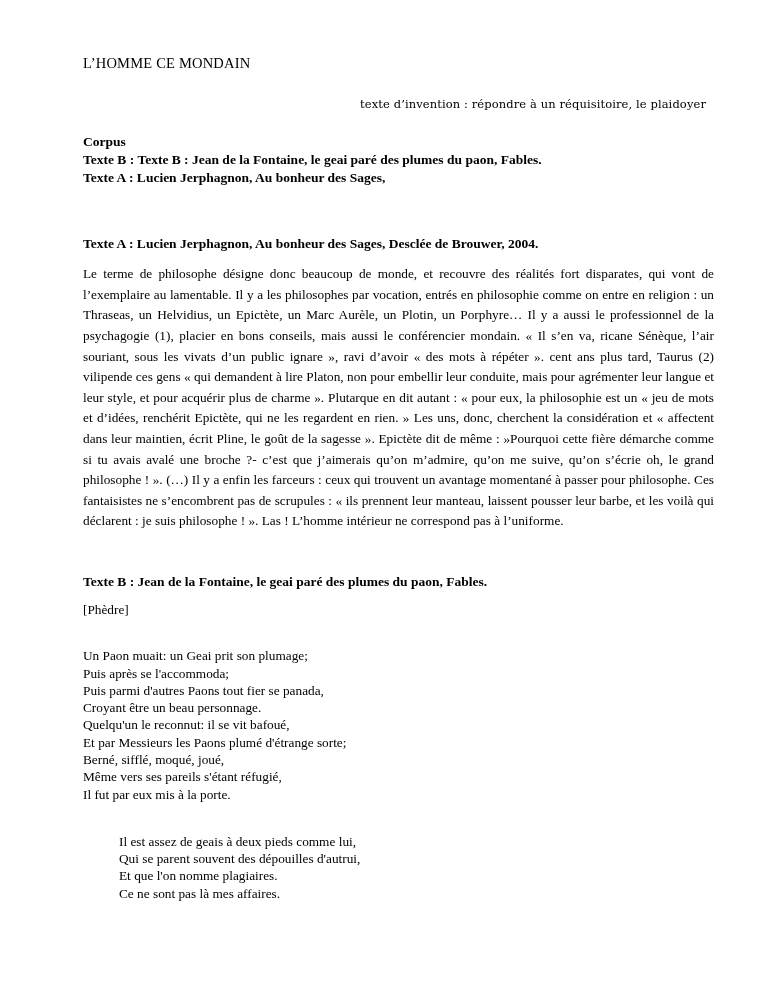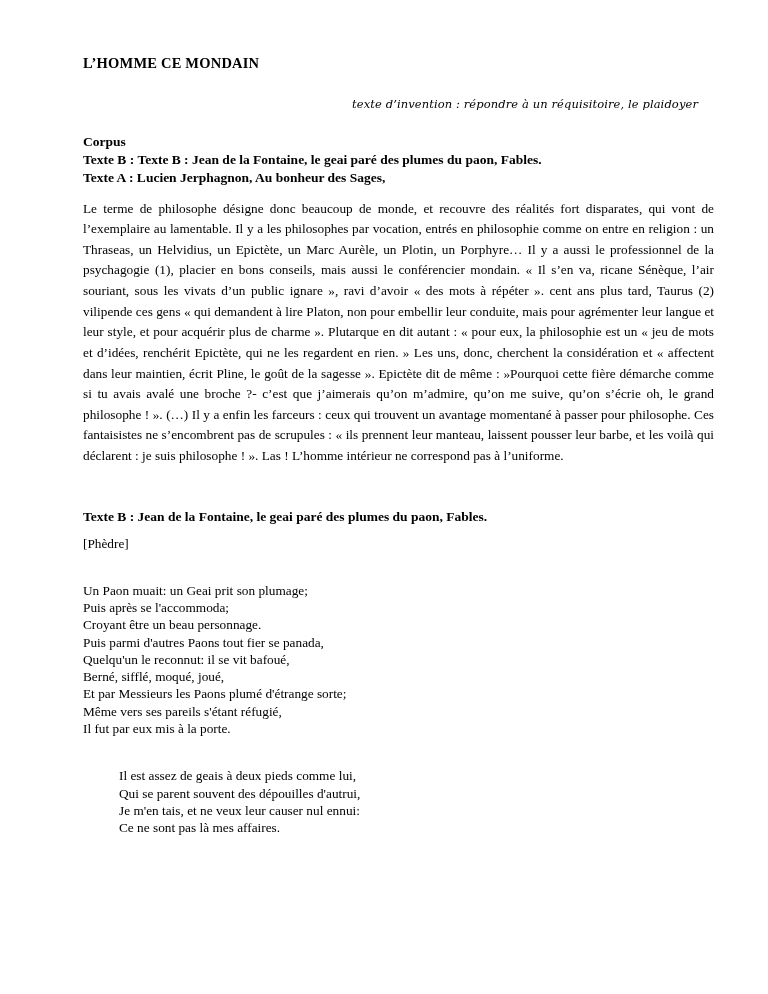--- a/index.html
+++ b/index.html
@@ -23,30 +23,29 @@
   }
   .content {
     position: absolute;
     left: 83px;
     top: 55px;
     width: 631px;
   }
 
   .doc-title {
     font-size: 14.5px;
-    font-weight: bold;
+    font-weight: normal;
     letter-spacing: 0.2px;
     line-height: 1.2;
     margin: 0;
   }
 
   .invention-line {
-    margin: 26px 16px 0 0;
+    margin: 26px 8px 0 0;
     text-align: right;
-    font-style: italic;
     font-size: 11.5px;
     font-family: "DejaVu Serif", "Liberation Serif", serif;
     letter-spacing: 0.1px;
     line-height: 1.2;
   }
 
   .corpus-block {
     margin-top: 21px;
     font-size: 13.5px;
     font-weight: bold;
@@ -99,40 +98,41 @@
     <div class="doc-title">L’HOMME CE MONDAIN</div>
 
     <div class="invention-line">texte d’invention : répondre à un réquisitoire, le plaidoyer</div>
 
     <div class="corpus-block">
       <div>Corpus</div>
       <div>Texte B : Texte B : Jean de la Fontaine, le geai paré des plumes du paon, Fables.</div>
       <div>Texte A : Lucien Jerphagnon, Au bonheur des Sages,</div>
     </div>
 
+    <div class="section-heading heading-a">Texte A : Lucien Jerphagnon, Au bonheur des Sages, Desclée de Brouwer, 2004.</div>
 
     <div class="prose">Le terme de philosophe désigne donc beaucoup de monde, et recouvre des réalités fort disparates, qui vont de l’exemplaire au lamentable. Il y a les philosophes par vocation, entrés en philosophie comme on entre en religion : un Thraseas, un Helvidius, un Epictète, un Marc Aurèle, un Plotin, un Porphyre… Il y a aussi le professionnel de la psychagogie (1), placier en bons conseils, mais aussi le conférencier mondain. « Il s’en va, ricane Sénèque, l’air souriant, sous les vivats d’un public ignare », ravi d’avoir « des mots à répéter ». cent ans plus tard, Taurus (2) vilipende ces gens « qui demandent à lire Platon, non pour embellir leur conduite, mais pour agrémenter leur langue et leur style, et pour acquérir plus de charme ». Plutarque en dit autant : « pour eux, la philosophie est un « jeu de mots et d’idées, renchérit Epictète, qui ne les regardent en rien. » Les uns, donc, cherchent la considération et « affectent dans leur maintien, écrit Pline, le goût de la sagesse ». Epictète dit de même : »Pourquoi cette fière démarche comme si tu avais avalé une broche ?- c’est que j’aimerais qu’on m’admire, qu’on me suive, qu’on s’écrie oh, le grand philosophe ! ». (…) Il y a enfin les farceurs : ceux qui trouvent un avantage momentané à passer pour philosophe. Ces fantaisistes ne s’encombrent pas de scrupules : « ils prennent leur manteau, laissent pousser leur barbe, et les voilà qui déclarent : je suis philosophe ! ». Las ! L’homme intérieur ne correspond pas à l’uniforme.</div>
 
     <div class="section-heading heading-b">Texte B : Jean de la Fontaine, le geai paré des plumes du paon, Fables.</div>
 
     <div class="phedre">[Phèdre]</div>
 
     <div class="poem poem-stanza-1">
       <div class="verse">Un Paon muait: un Geai prit son plumage;</div>
       <div class="verse">Puis après se l'accommoda;</div>
+      <div class="verse">Puis parmi d'autres Paons tout fier se panada,</div>
       <div class="verse">Croyant être un beau personnage.</div>
-      <div class="verse">Puis parmi d'autres Paons tout fier se panada,</div>
       <div class="verse">Quelqu'un le reconnut: il se vit bafoué,</div>
+      <div class="verse">Et par Messieurs les Paons plumé d'étrange sorte;</div>
       <div class="verse">Berné, sifflé, moqué, joué,</div>
-      <div class="verse">Et par Messieurs les Paons plumé d'étrange sorte;</div>
       <div class="verse">Même vers ses pareils s'étant réfugié,</div>
       <div class="verse">Il fut par eux mis à la porte.</div>
     </div>
 
     <div class="poem poem-stanza-2">
       <div class="verse">Il est assez de geais à deux pieds comme lui,</div>
       <div class="verse">Qui se parent souvent des dépouilles d'autrui,</div>
-      <div class="verse">Je m'en tais, et ne veux leur causer nul ennui:</div>
+      <div class="verse">Et que l'on nomme plagiaires.</div>
       <div class="verse">Ce ne sont pas là mes affaires.</div>
     </div>
 
   </div>
 </div>
 
 </body></html>

